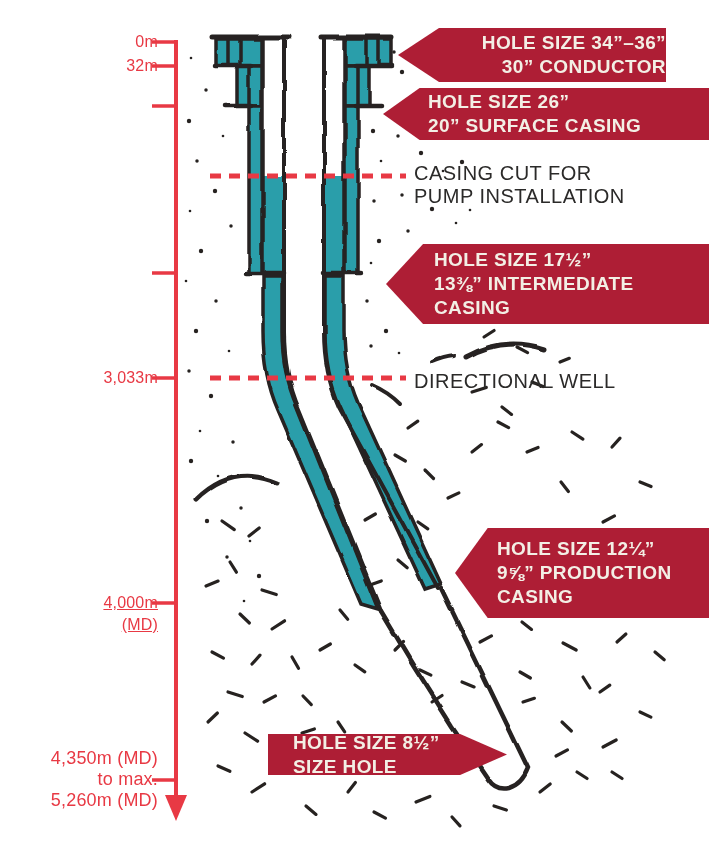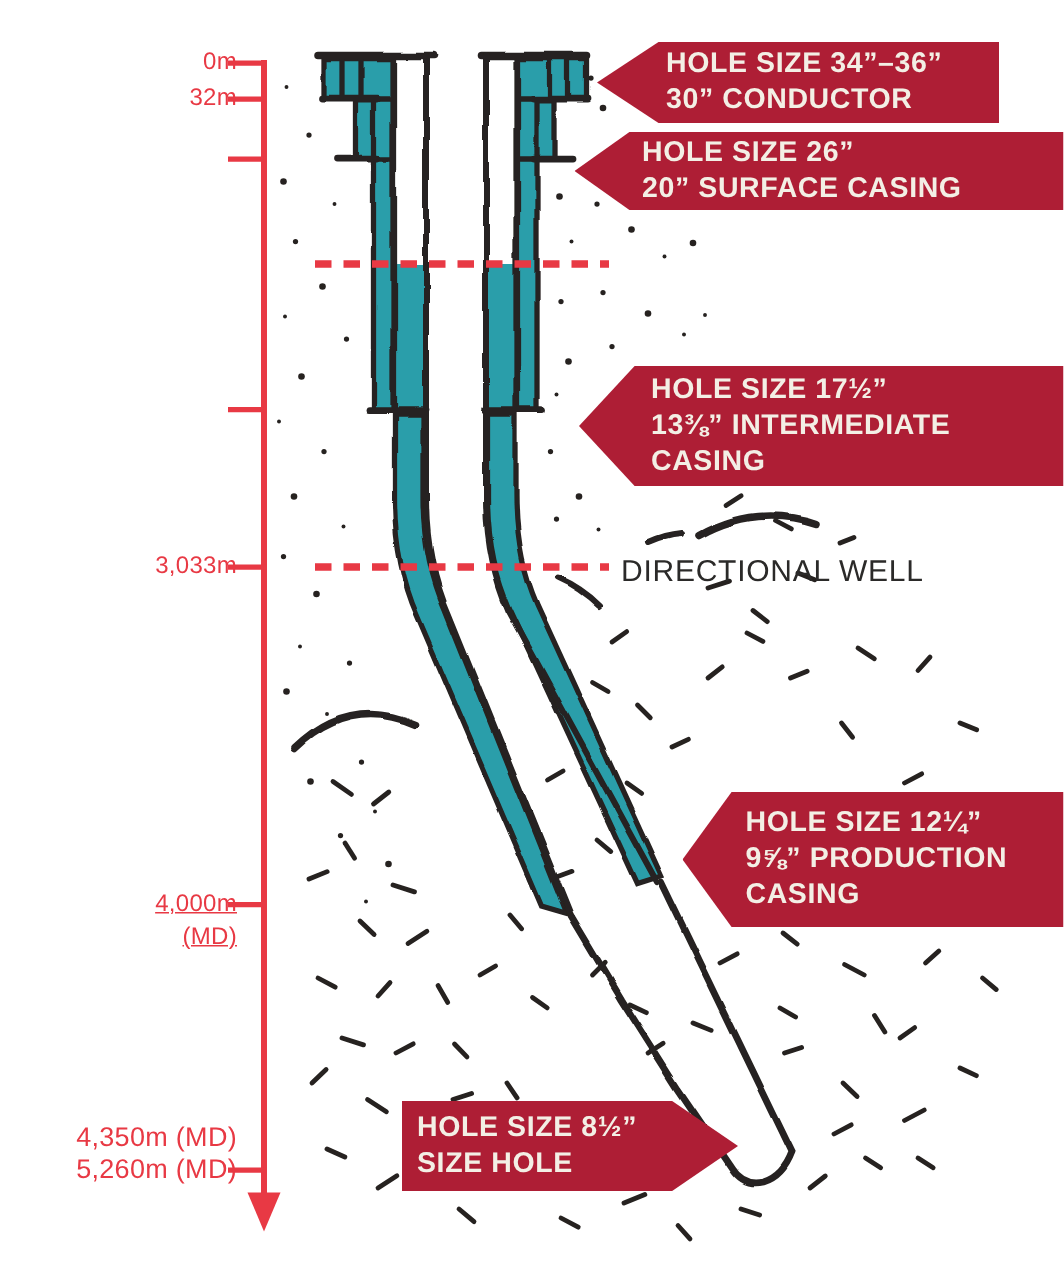--- a/index.html
+++ b/index.html
@@ -251,24 +251,25 @@
     </div>
   <div class="depth-label" style="top:366px">
       <span>3,033m</span>
     </div>
   <div class="depth-label multi2" style="top:592px">
     <span>4,000m</span>
     <span>(MD)</span>
   </div>
   <div class="depth-label multi3" style="top:748px">
     <span>4,350m (MD)</span>
+    <span>to max.</span>
     <span>5,260m (MD)</span>
   </div>
 
-  <div class="banner banner-left" style="left:398px;top:28px;width:222px;height:54px;--tip:15.3%;padding-left:46px;">
+  <div class="banner banner-left" style="left:398px;top:28px;width:222px;height:54px;--tip:15.3%;padding-left:46px;align-items:flex-end;">
     <span>HOLE SIZE 34”–36”</span>
     <span>30” CONDUCTOR</span>
   </div>
 
   <div class="banner banner-left" style="left:383px;top:88px;width:314px;height:52px;--tip:10.2%;padding-left:45px;">
     <span>HOLE SIZE 26”</span>
     <span>20” SURFACE CASING</span>
   </div>
 
   <div class="banner banner-left" style="left:386px;top:244px;width:305px;height:80px;--tip:10.5%;padding-left:48px;">
@@ -276,22 +277,26 @@
     <span>13⅜” INTERMEDIATE</span>
     <span>CASING</span>
   </div>
 
   <div class="banner banner-left" style="left:455px;top:528px;width:245px;height:90px;--tip:11.4%;padding-left:42px;">
     <span>HOLE SIZE 12¼”</span>
     <span>9⅝” PRODUCTION</span>
     <span>CASING</span>
   </div>
 
-  <div class="banner banner-right" style="left:268px;top:734px;width:214px;height:60px;--body:80.4%;padding-left:10px;">
+  <div class="banner banner-right" style="left:268px;top:734px;width:214px;height:41px;--body:80.4%;padding-left:25px;">
     <span>HOLE SIZE 8½”</span>
     <span>SIZE HOLE</span>
   </div>
 
+  <div class="annot" style="left:414px;top:162px;">
+    <span>CASING CUT FOR</span>
+    <span>PUMP INSTALLATION</span>
+  </div>
   <div class="annot" style="left:414px;top:370px;">
     <span>DIRECTIONAL WELL</span>
   </div>
 
 </div>
 
 </body></html>

